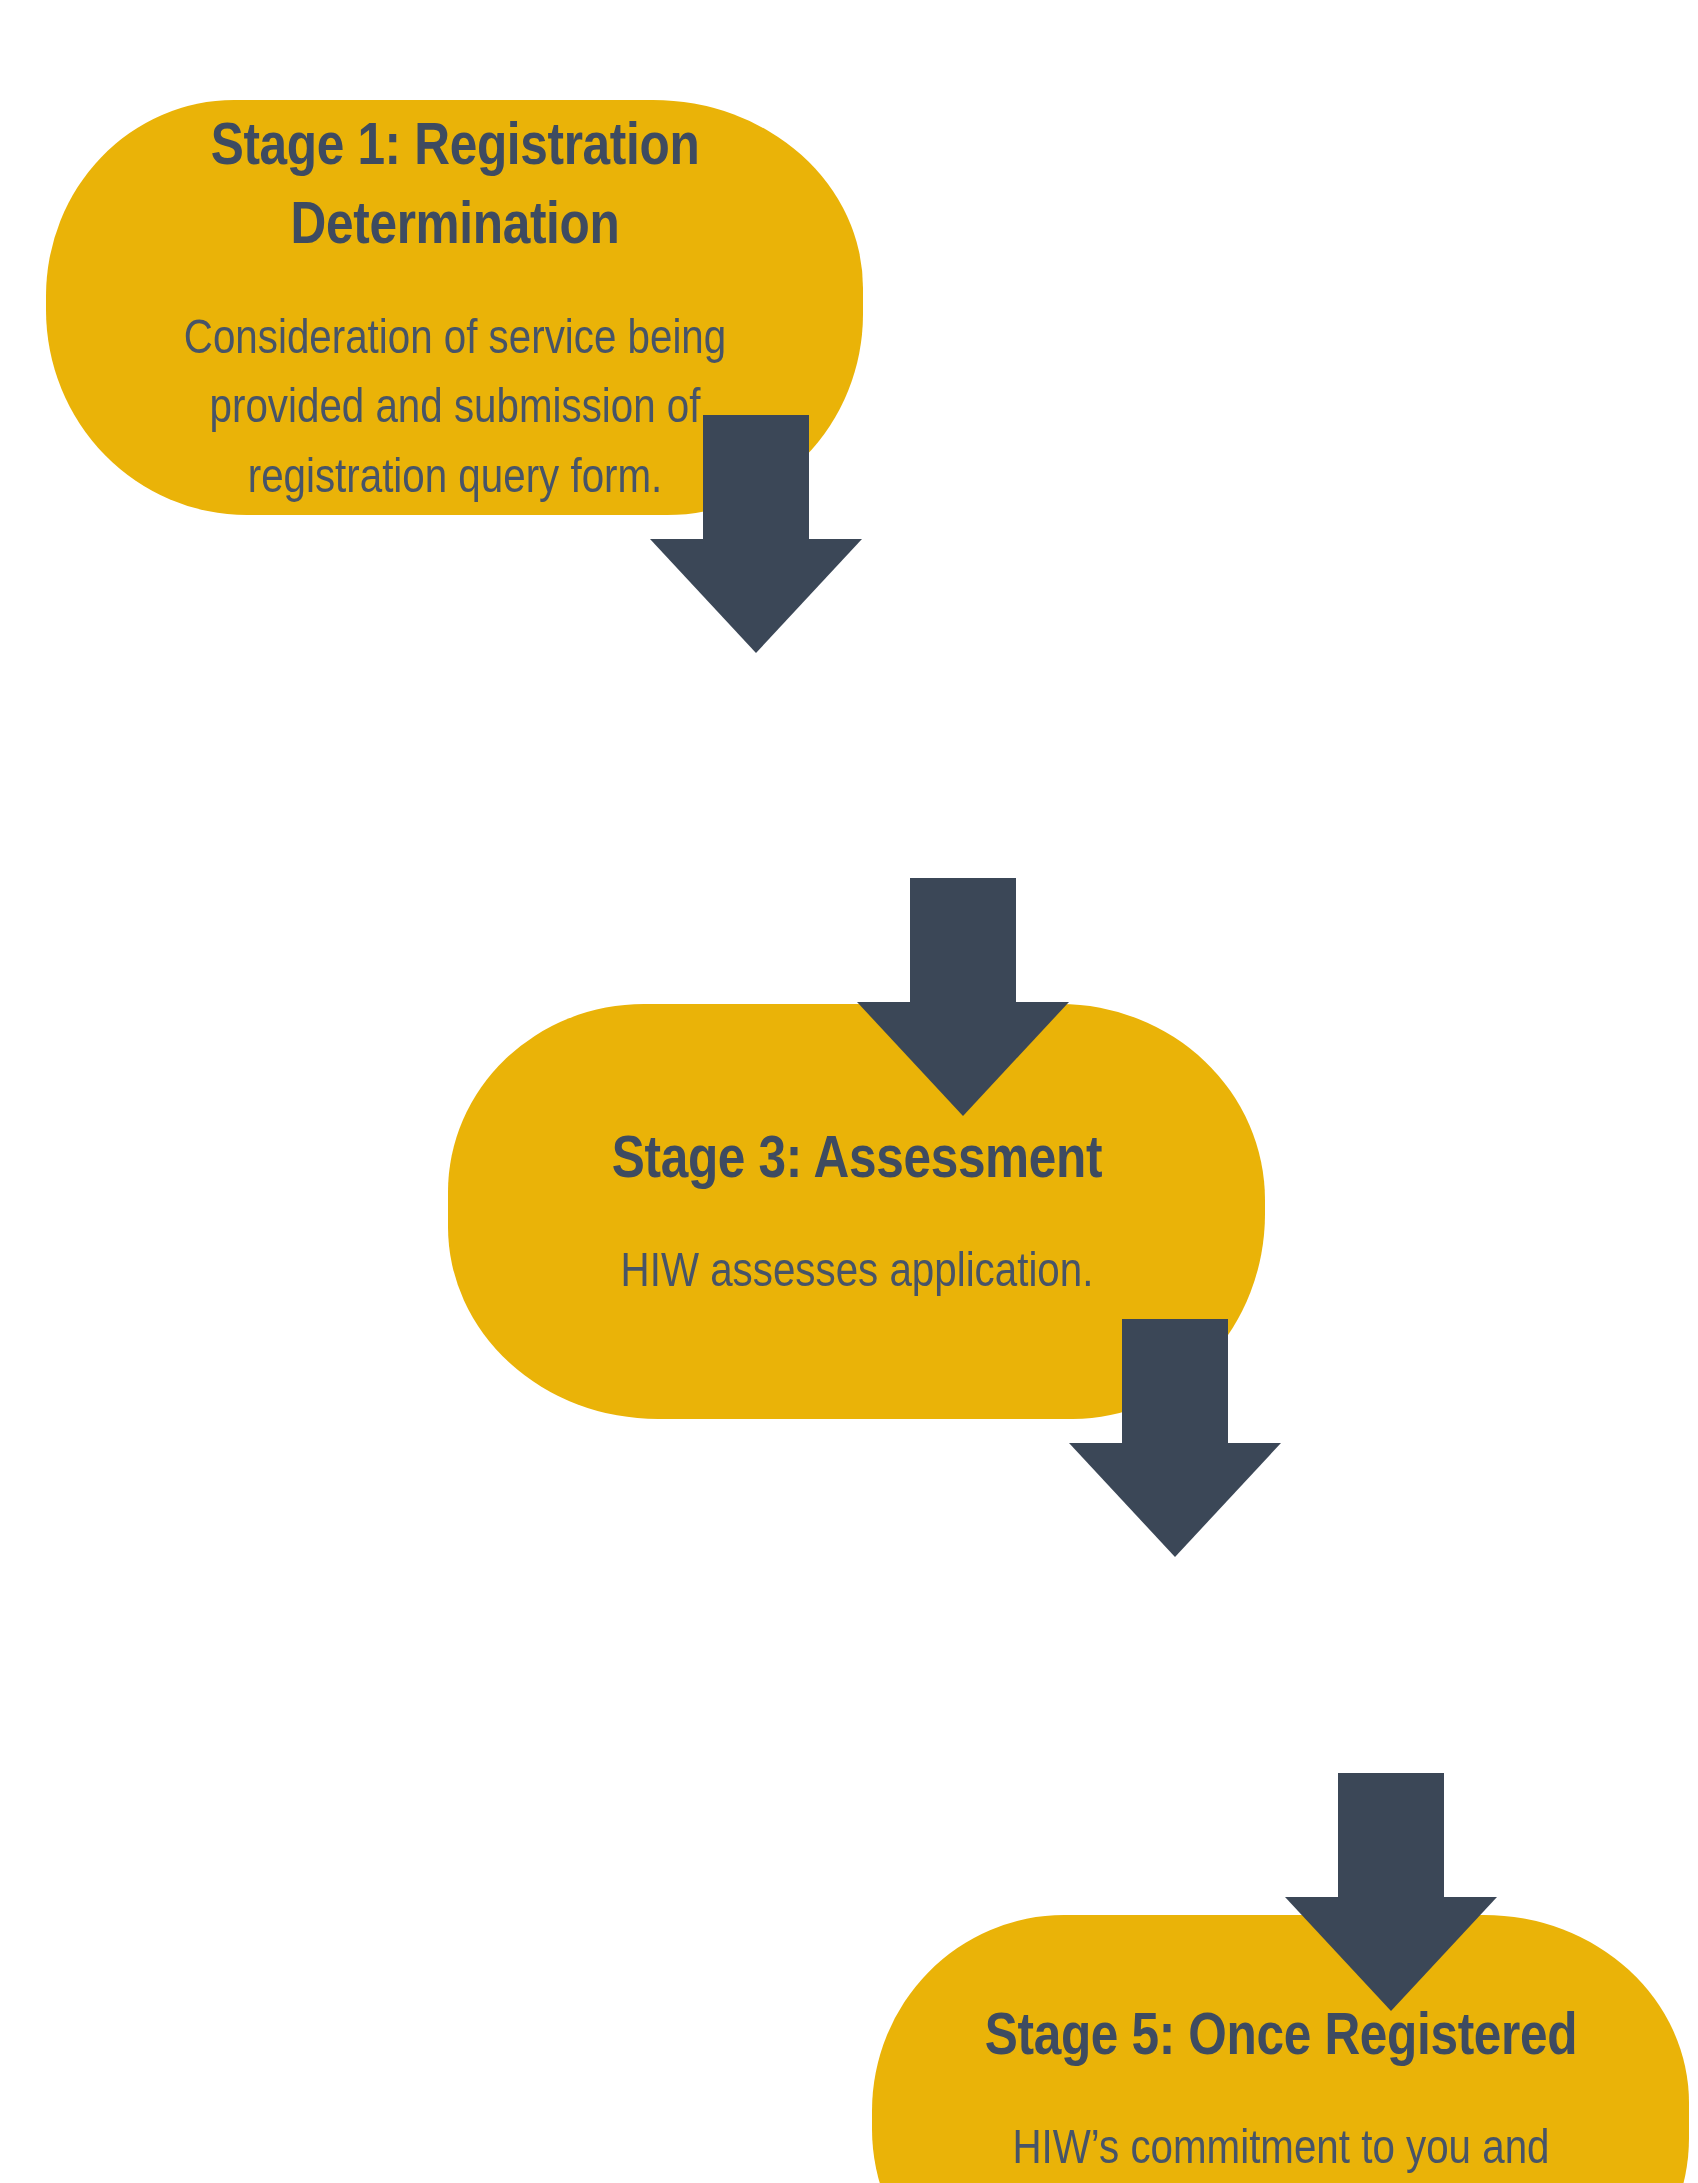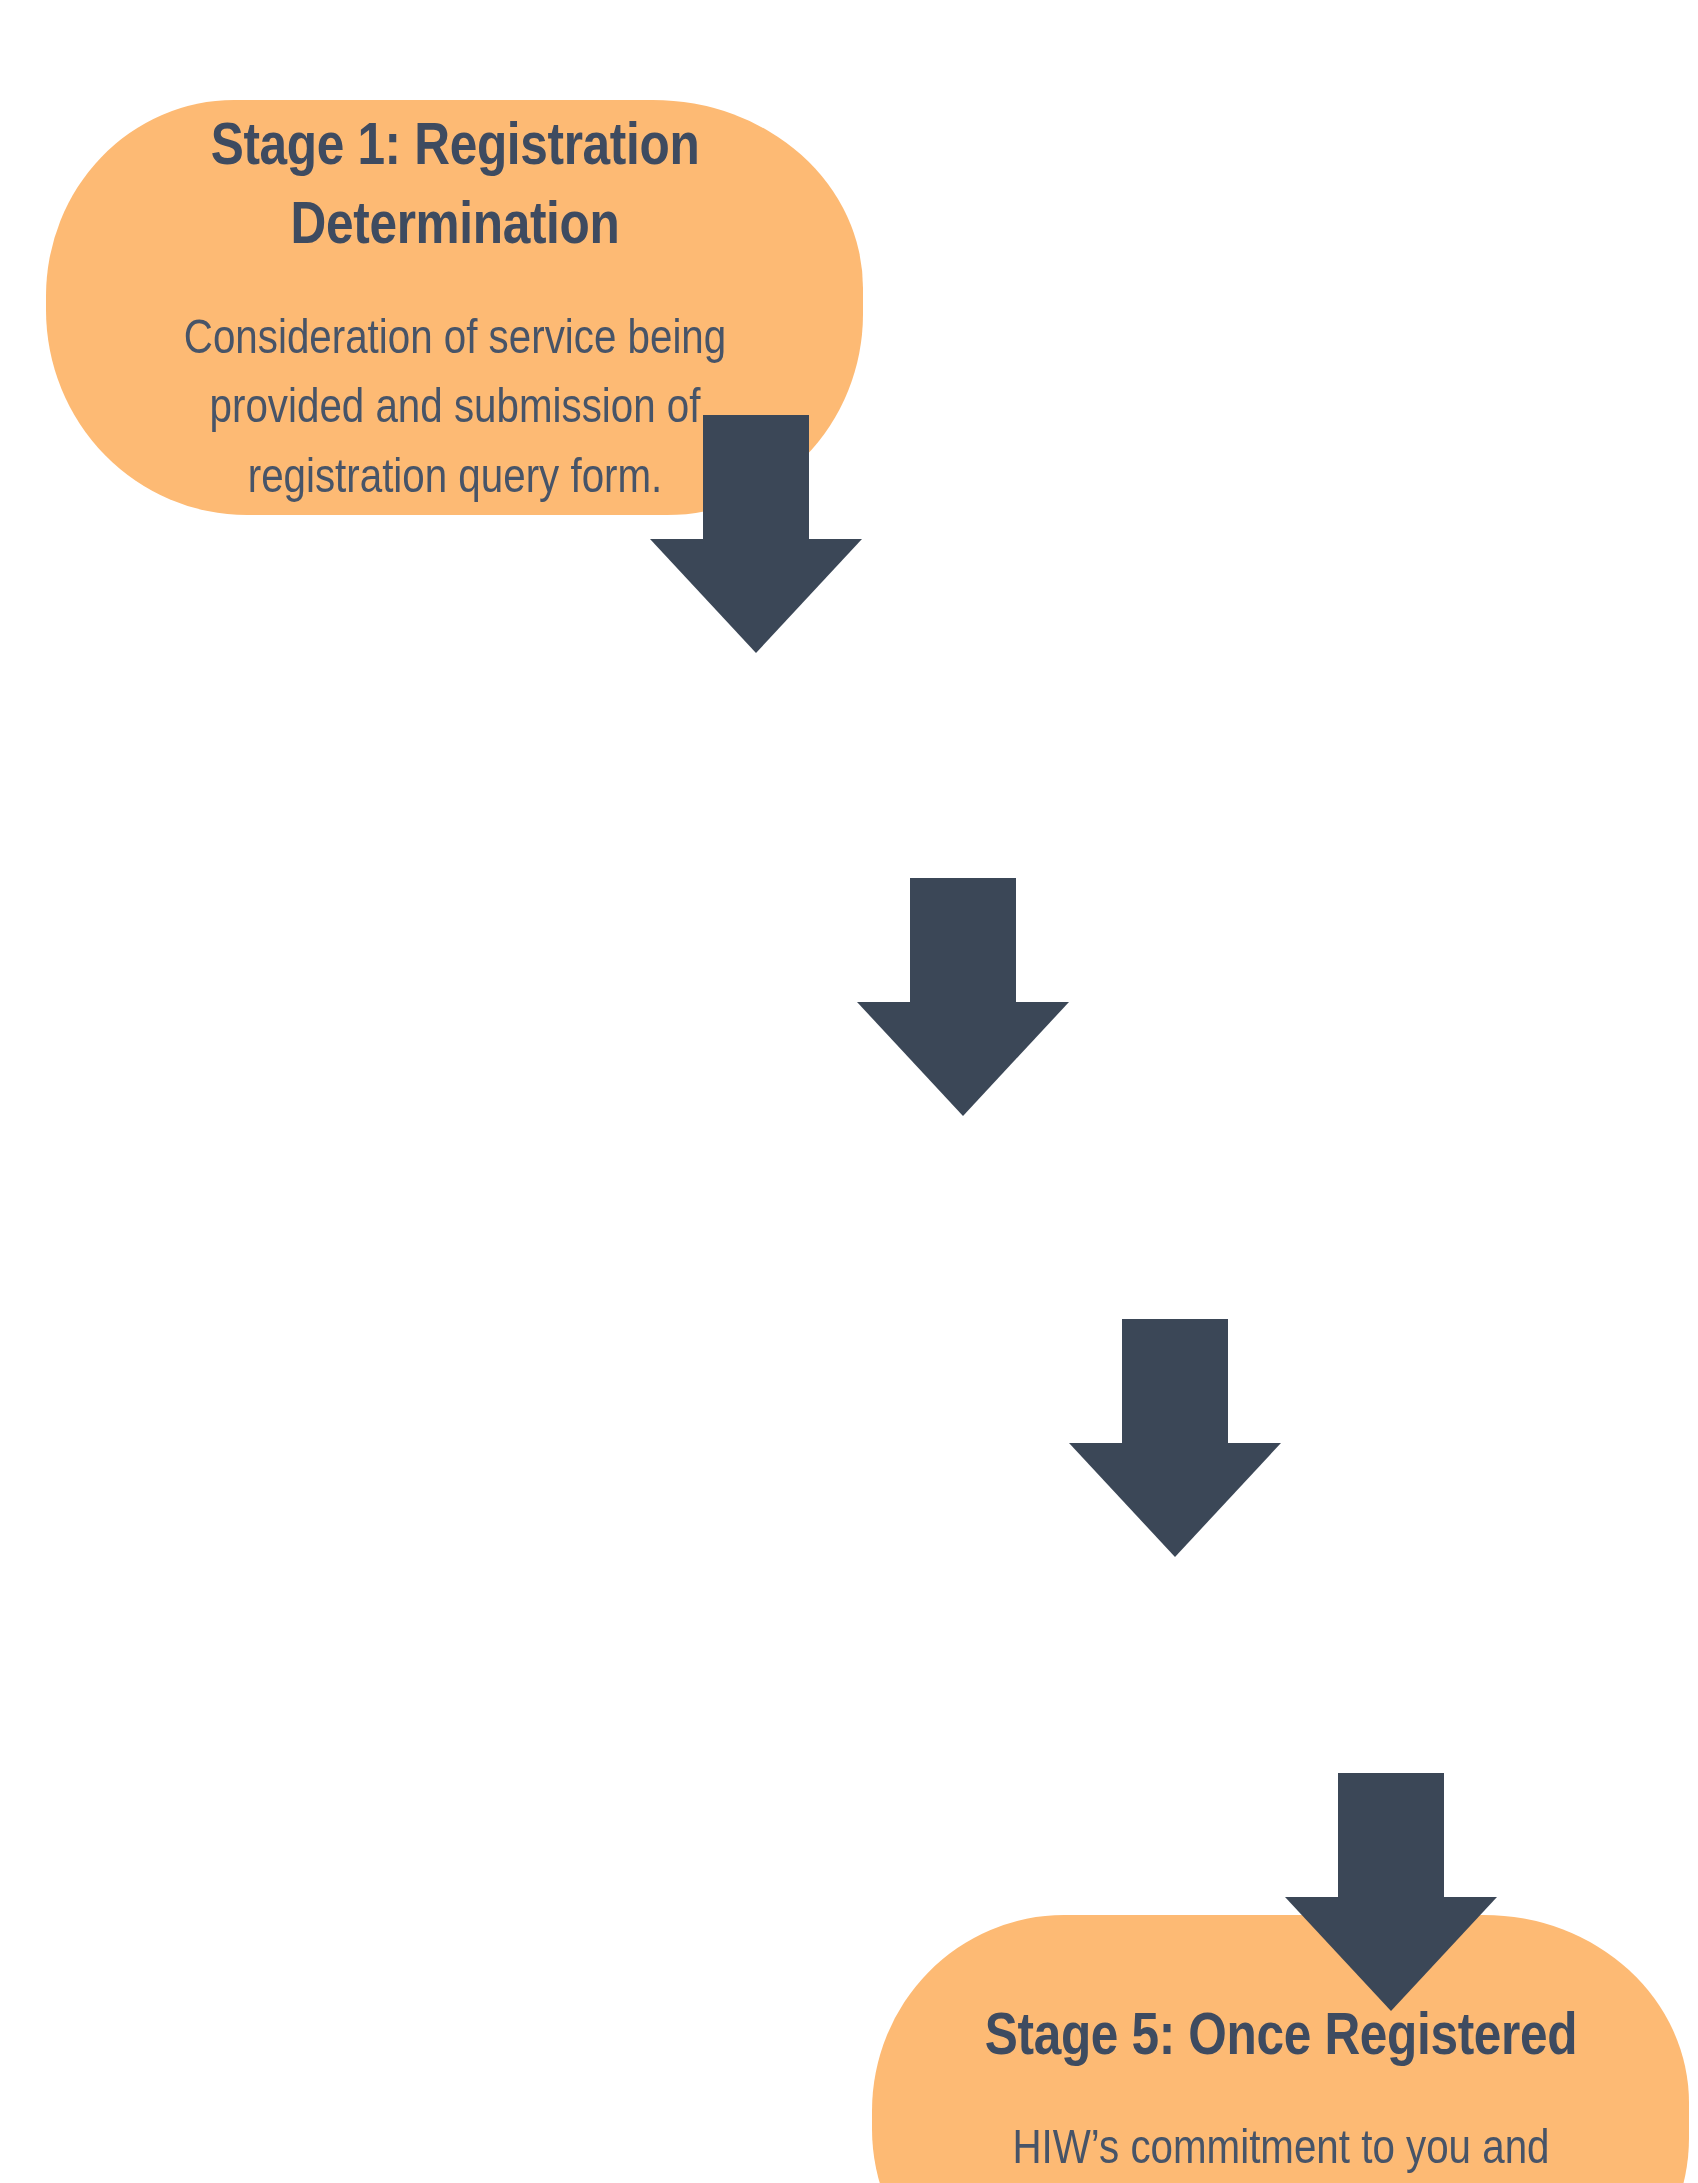--- a/index.html
+++ b/index.html
@@ -15,21 +15,21 @@
     background: #ffffff;
     overflow: hidden;
     font-family: "Liberation Sans", "DejaVu Sans", sans-serif;
   }
 
   
   .bubble {
     position: absolute;
     width: 817px;
     height: 415px;
-    background: #fdba74;
+    background: #eab308;
     border-radius: 196px 205px 192px 210px / 188px 196px 205px 192px;
     z-index: 1;
   }
   .b1 { left: 46px;  top: 100px;  border-radius: 188px 210px 196px 201px / 196px 188px 201px 205px; }
   .b2 { left: 239px;  top: 563px; border-radius: 205px 192px 210px 196px / 192px 201px 188px 205px; }
   .b3 { left: 448px; top: 1004px; border-radius: 196px 205px 192px 210px / 188px 196px 205px 192px; }
   .b4 { left: 656px; top: 1458px; border-radius: 201px 196px 205px 192px / 201px 192px 196px 188px; }
   .b5 { left: 872px; top: 1915px; border-radius: 192px 205px 196px 210px / 196px 188px 192px 201px; }
 
   .content {
@@ -108,20 +108,26 @@
     <div class="arrow-shaft"></div>
     <div class="arrow-head"></div>
   </div>
 
 
   <div class="arrow a2">
     <div class="arrow-shaft"></div>
     <div class="arrow-head"></div>
   </div>
 
+  <section class="bubble b3">
+    <div class="content">
+      <h2 class="stage-title">Stage 3: Assessment</h2>
+      <p class="stage-desc">HIW assesses application.</p>
+    </div>
+  </section>
 
   <div class="arrow a3">
     <div class="arrow-shaft"></div>
     <div class="arrow-head"></div>
   </div>
 
 
   <div class="arrow a4">
     <div class="arrow-shaft"></div>
     <div class="arrow-head"></div>

